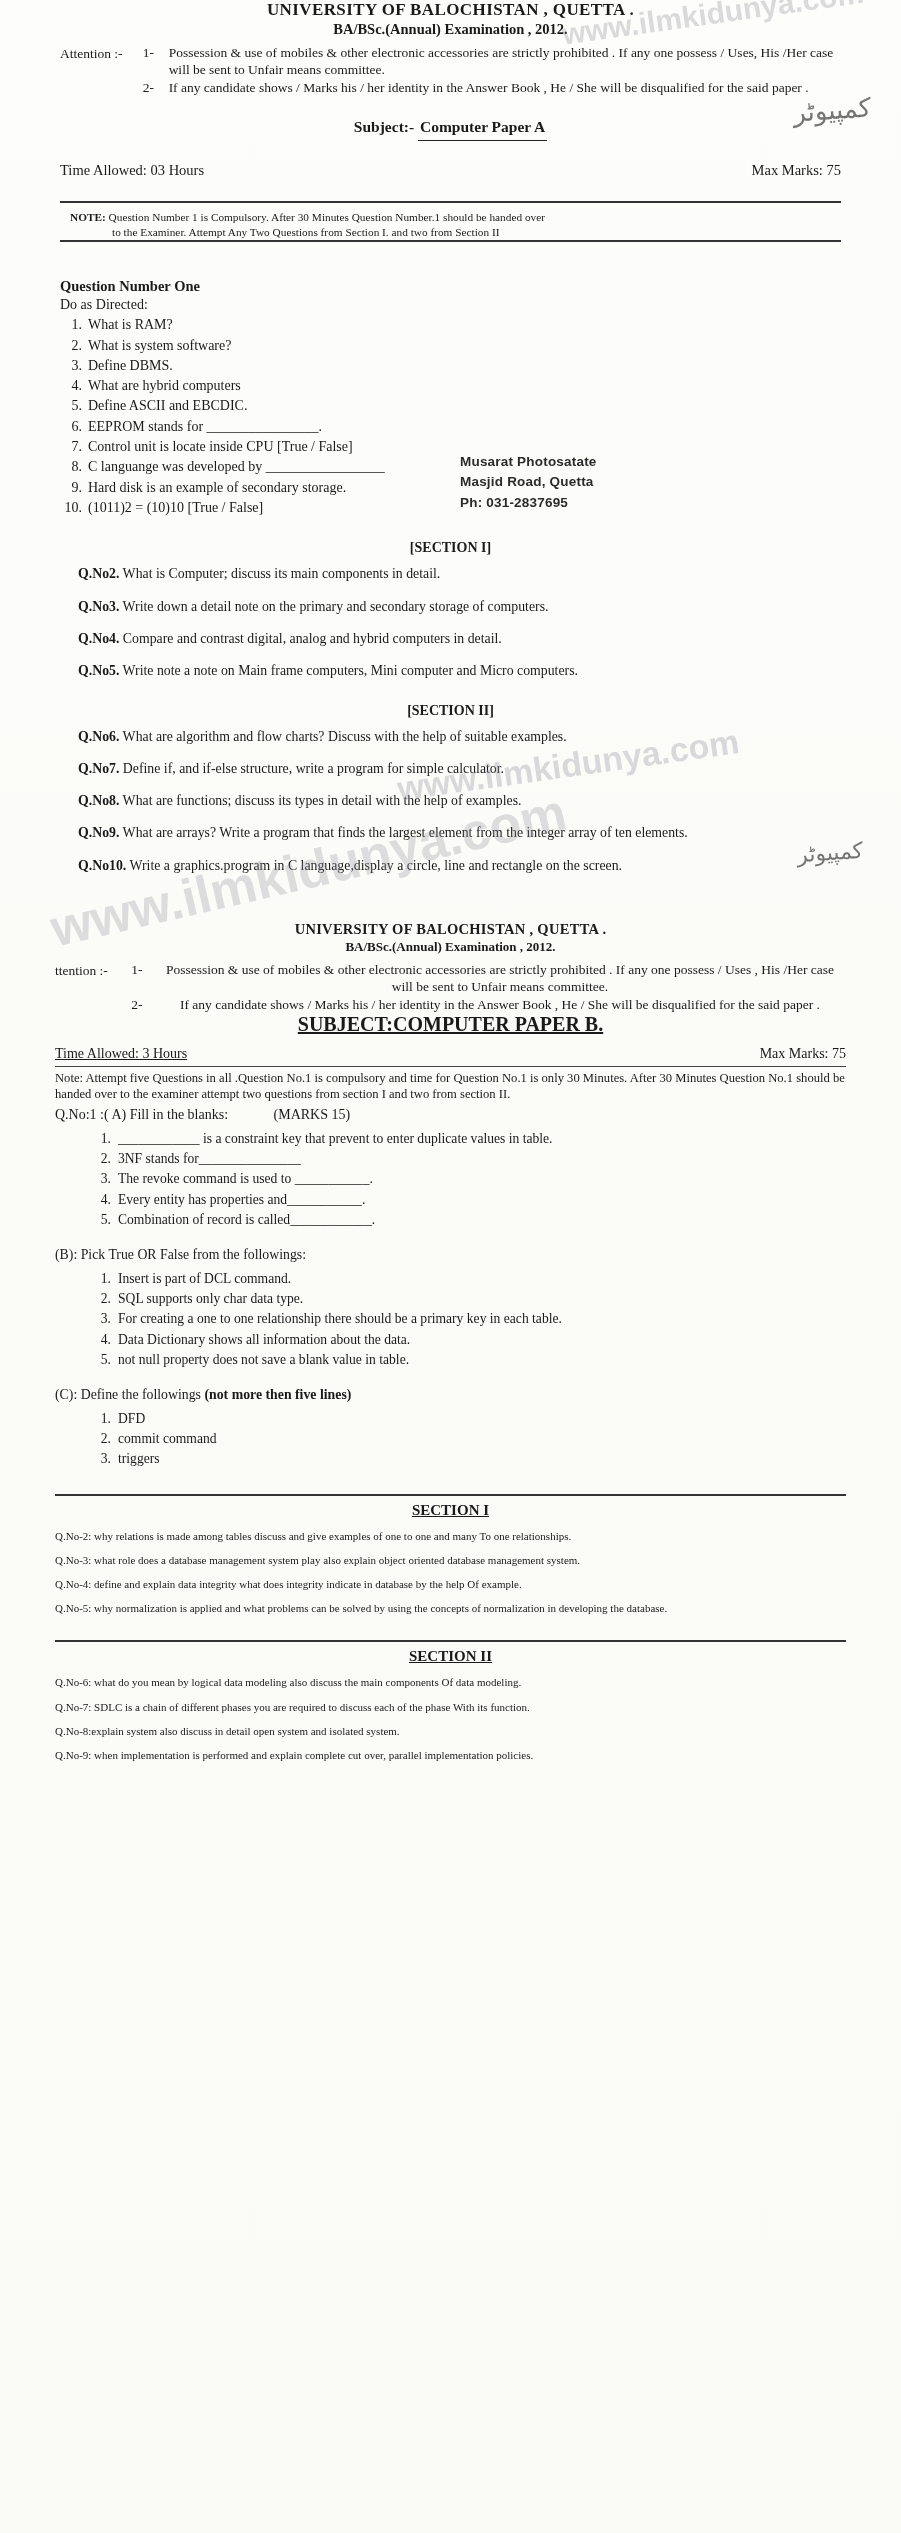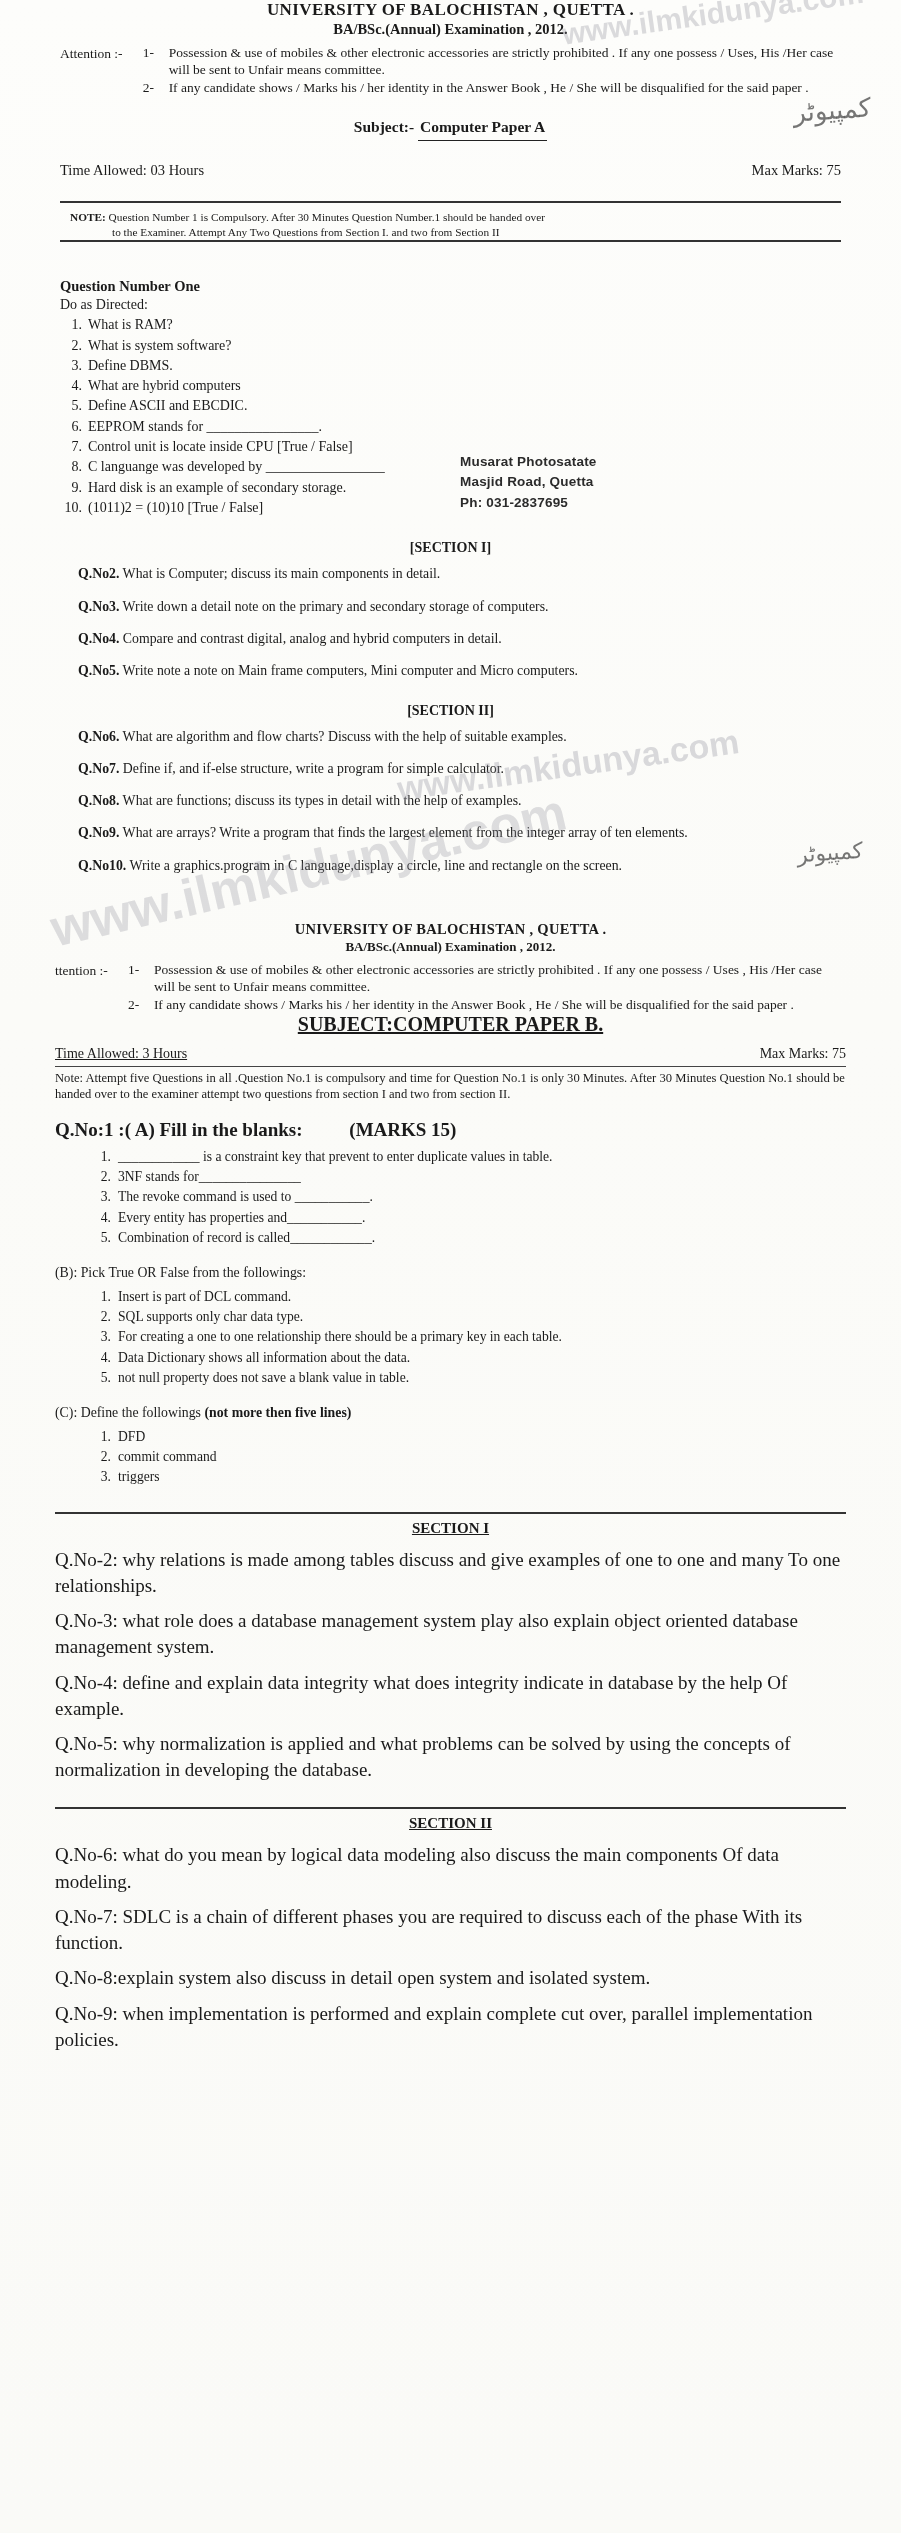--- a/index.html
+++ b/index.html
@@ -139,56 +139,56 @@
     line-height: 1.4;
     margin: 0 0 13px 18px;
     text-indent: 0;
   }
   .q-para b { font-weight: bold; }
 
   
   .paper-b { padding: 0 55px; margin-top: 46px; }
   .hdr-b .uni { font-weight:bold; font-size: 14.5px; letter-spacing:.3px; }
   .hdr-b .exam { font-weight:bold; font-size: 13px; }
-  .attn-b { font-size: 13.5px; }
+  .attn-b { font-size: 13.5px; text-align: center; }
   .subject-b {
     text-align:center;
     font-weight:bold;
     font-size: 20px;
     margin-top: 0;
     text-decoration: underline;
   }
   .time-b {
     display:flex; justify-content: space-between;
     margin-top: 10px; font-size: 14px;
   }
   .time-b .u { text-decoration: underline; }
   .note-b {
     font-size: 12.6px;
     line-height: 1.3;
     margin-top: 4px;
     border-top: 1.6px solid #444;
     padding-top: 3px;
   }
-  .q1-line { margin-top: 16px; font-size: 19px; font-weight: bold; }
+  .q1-line { margin-top: 4px; font-size: 14px; font-weight: normal; }
   .q1-line .marks { margin-left: 42px; }
   .list-b { list-style: none; margin: 6px 0 0; padding: 0 0 0 40px; font-size: 13.6px; }
   .list-b li { display:flex; gap:7px; line-height: 1.5; }
   .list-b li .n { width: 16px; text-align:right; flex:none; }
   .sub-head { margin-top: 16px; font-size: 13.8px; }
   .sub-head b { font-weight: bold; text-align: right; }
   .sec-rule {
     border-top: 2px solid #333;
     margin: 24px 0 6px;
   }
   .sec-title {
     text-align:center; font-weight:bold; font-size: 15px;
     text-decoration: underline; margin-bottom: 10px;
   }
-  .qb { font-size: 19px; line-height: 1.38; margin: 0 0 9px 0; }
+  .qb { font-size: 11px; line-height: 1.38; margin: 0 0 9px 0; }
 
   .bottom-pad { height: 20px; }
 </style>
 </head>
 <body>
 
 <div class="page">
   <div class="scan-tint"></div>
 
   <div class="wm wm1">www.ilmkidunya.com</div>

